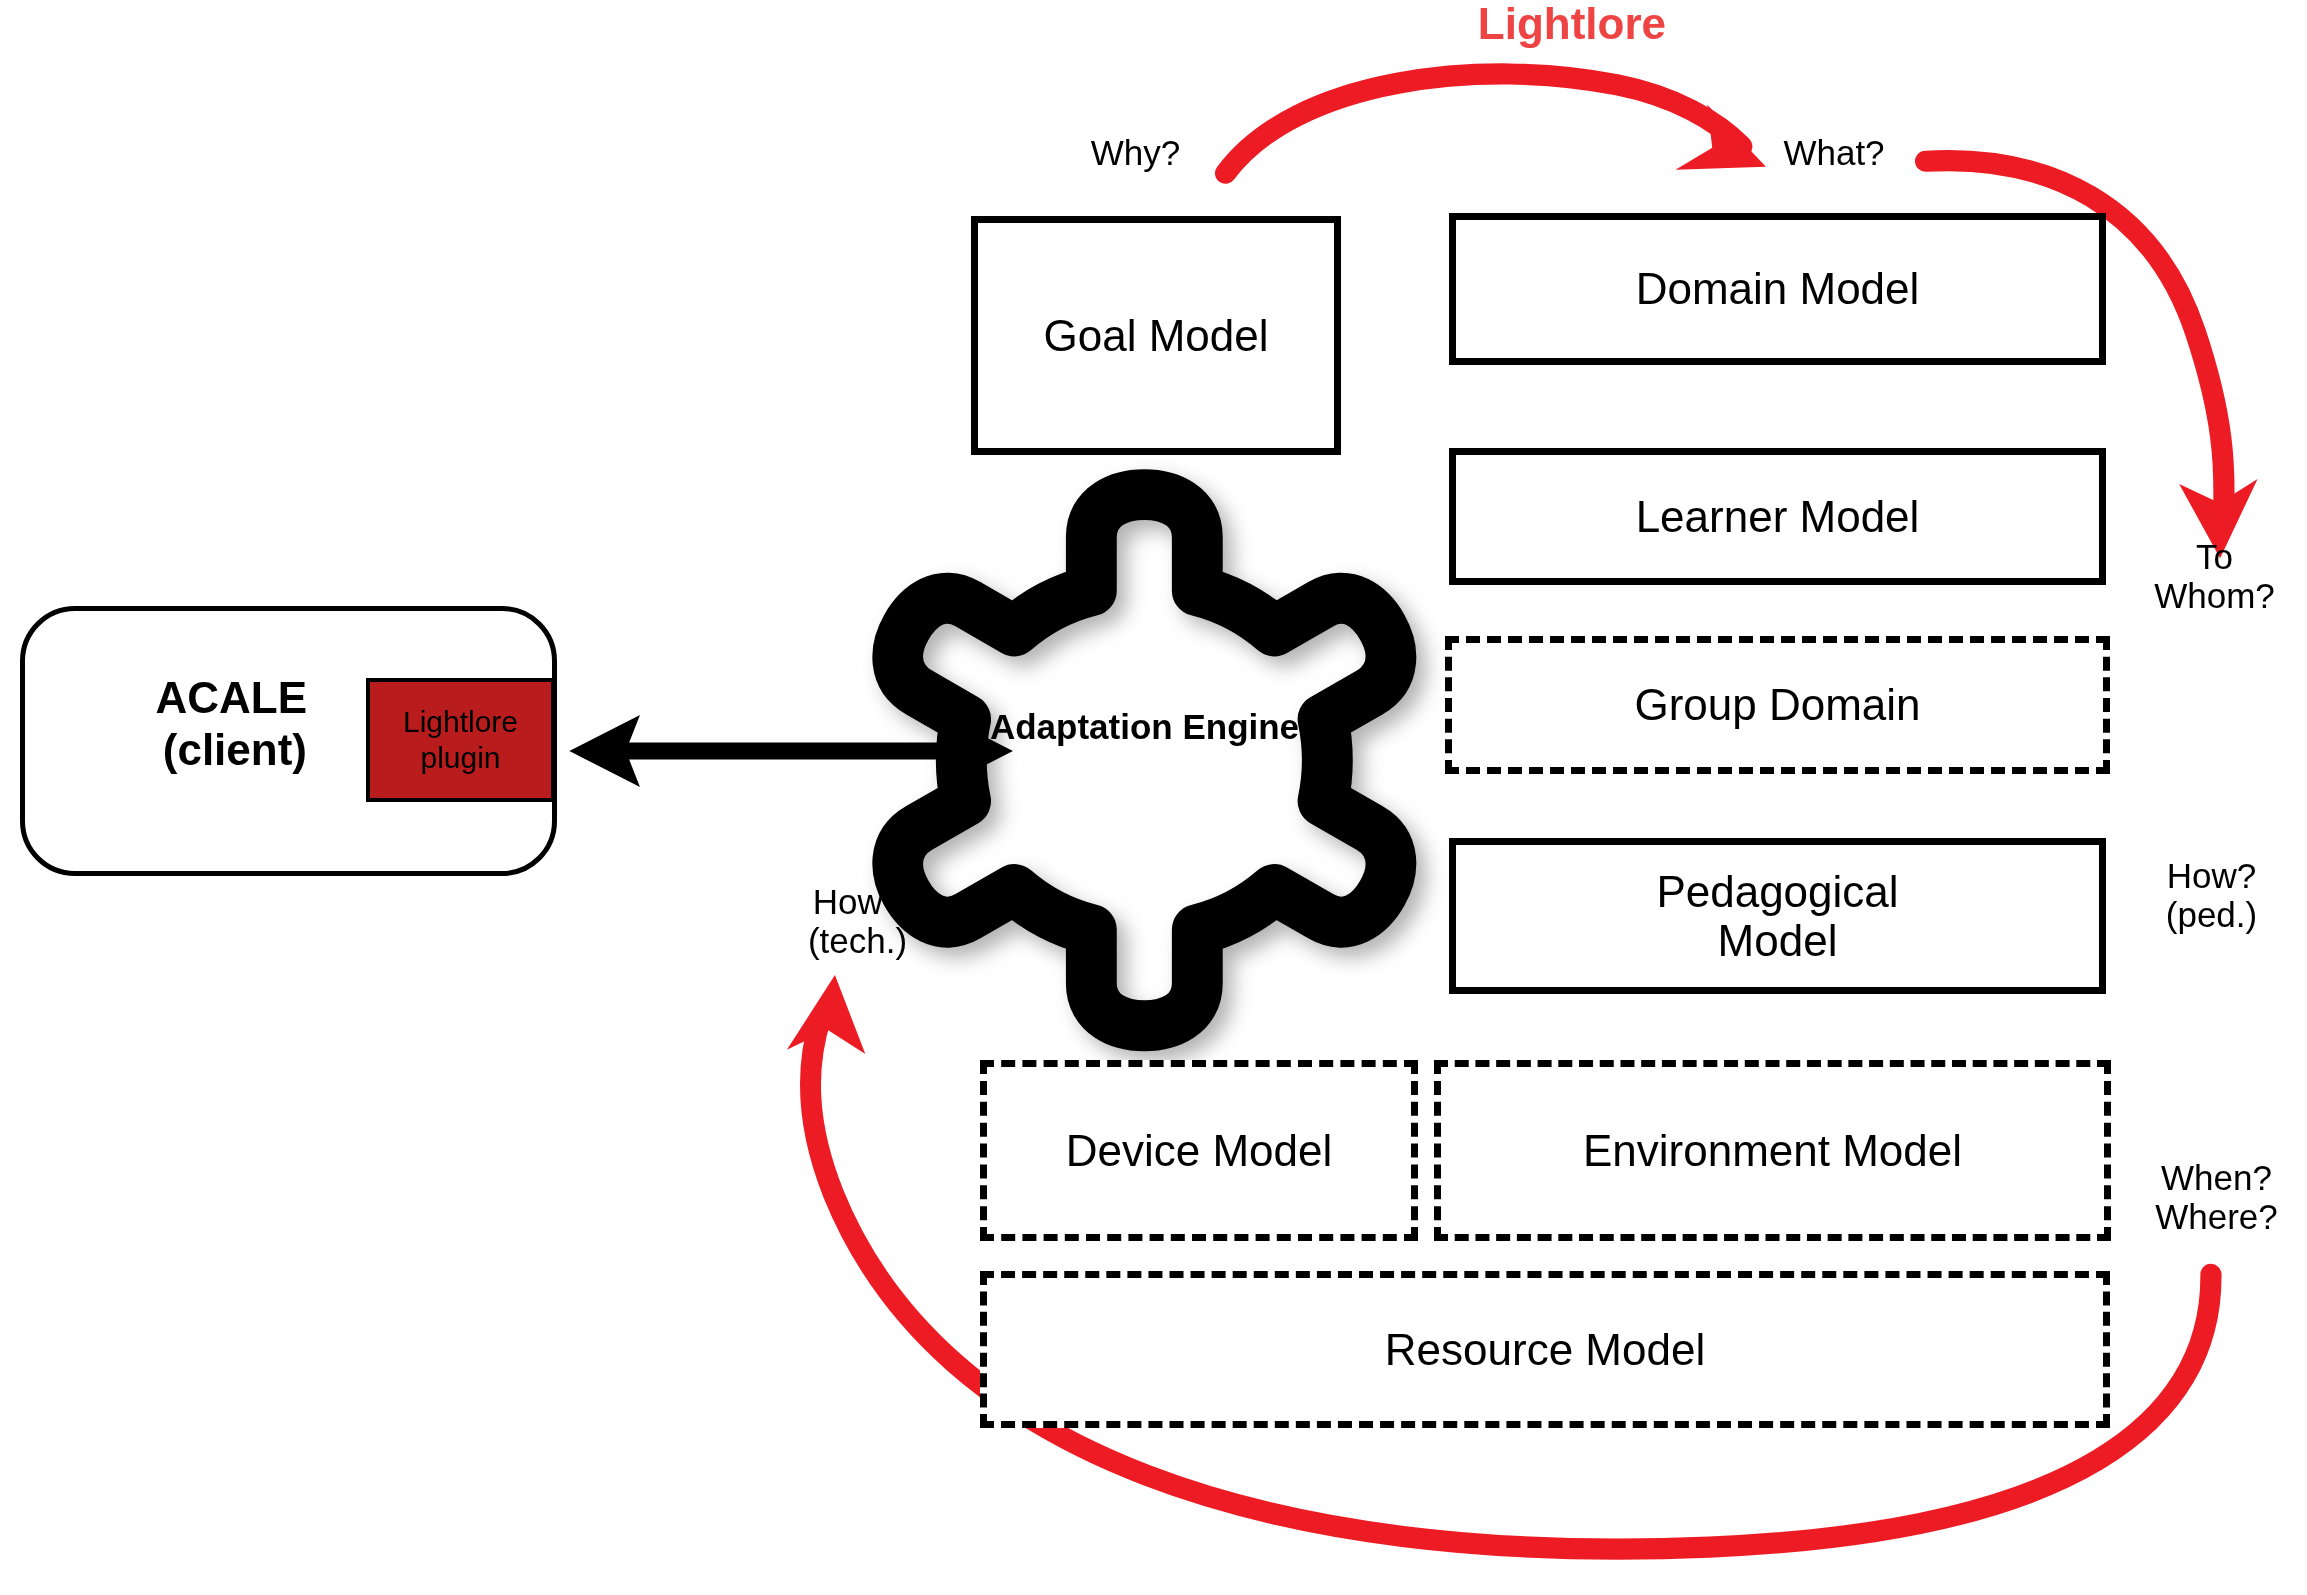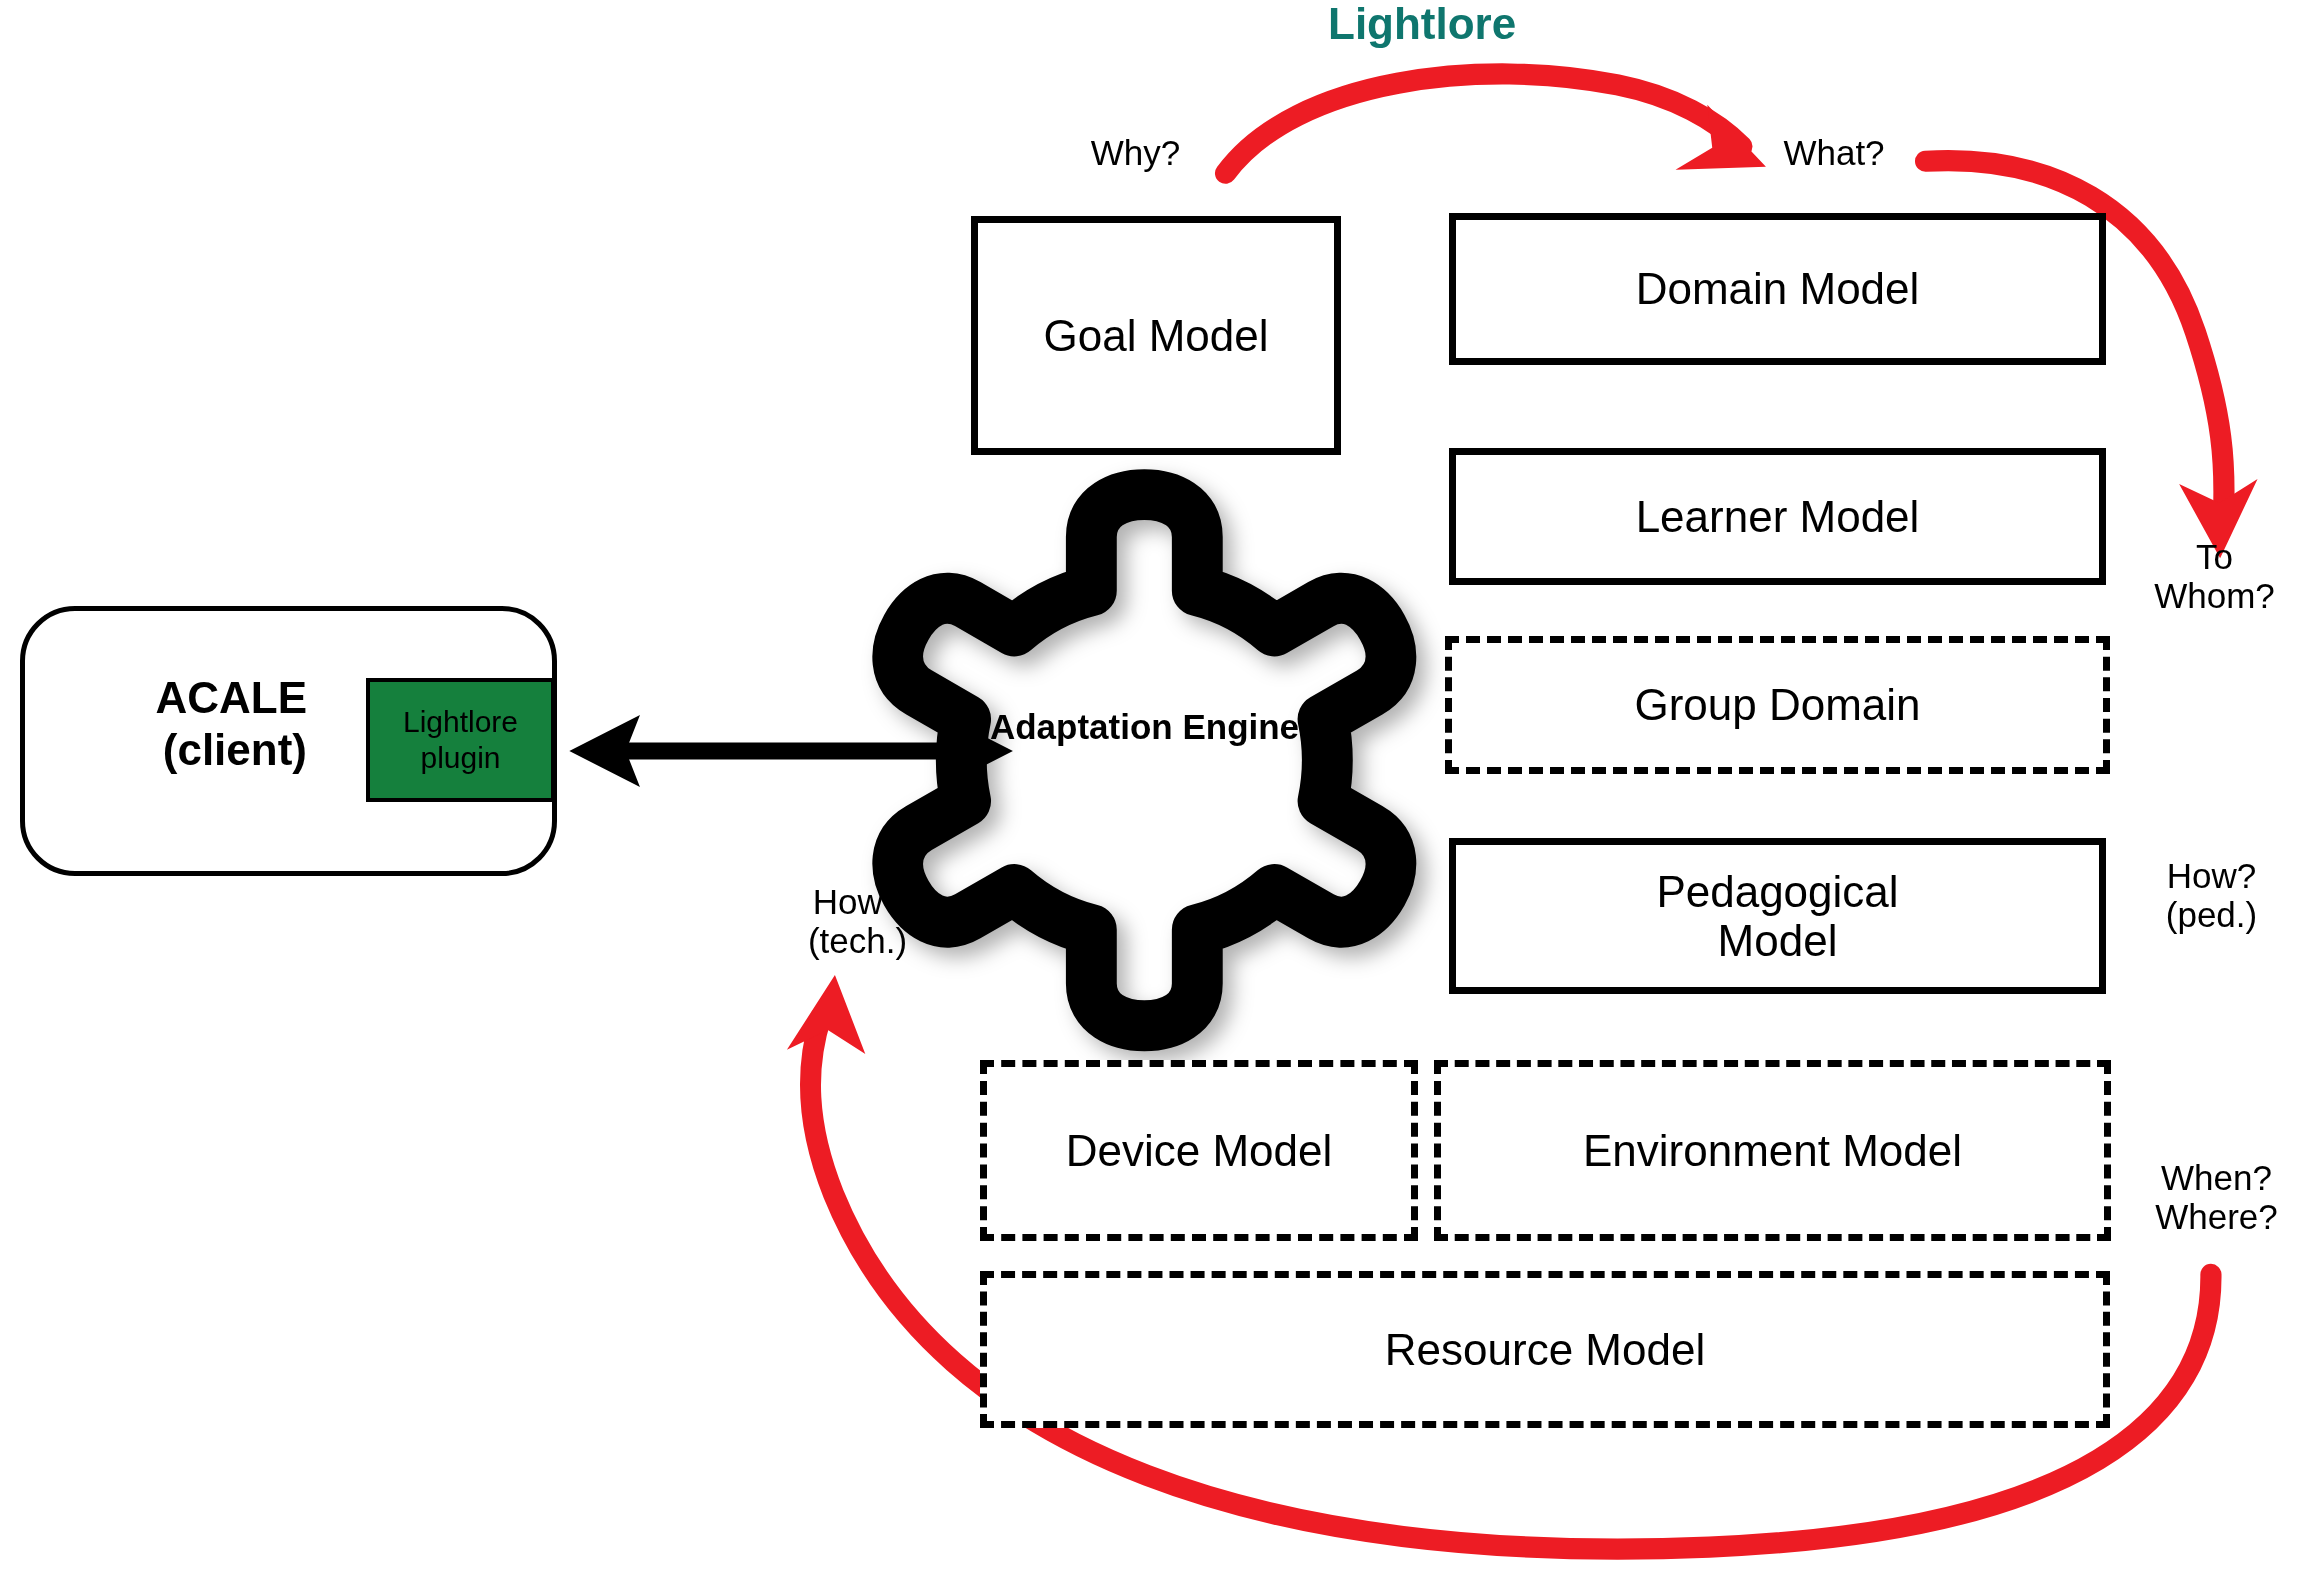--- a/index.html
+++ b/index.html
@@ -38,27 +38,27 @@
   .lbl {
     position: absolute;
     color: #000000;
     text-align: center;
     line-height: 1.12;
     white-space: pre-line;
   }
 
   #title {
     position: absolute;
-    left: 1328px;
+    left: 1270px;
     top: -1.4px;
     width: 396px;
-    text-align: left;
+    text-align: right;
     font-size: 44px;
     font-weight: bold;
-    color: #0f766e;
+    color: #ef4444;
   }
 
   
   #acale-box {
     position: absolute;
     left: 20px;
     top: 606px;
     width: 537px;
     height: 270px;
     border: 5px solid #000000;
@@ -78,21 +78,21 @@
     line-height: 1.18;
   }
   #plugin-box {
     position: absolute;
     left: 366px;
     top: 678px;
     width: 189px;
     height: 124px;
     border: 4.2px solid #000000;
     box-sizing: border-box;
-    background: #15803d;
+    background: #b91c1c;
     display: flex;
     align-items: center;
     justify-content: center;
     text-align: center;
     font-size: 30px;
     color: #000000;
     line-height: 1.2;
   }
   #gear-label {
     position: absolute;

